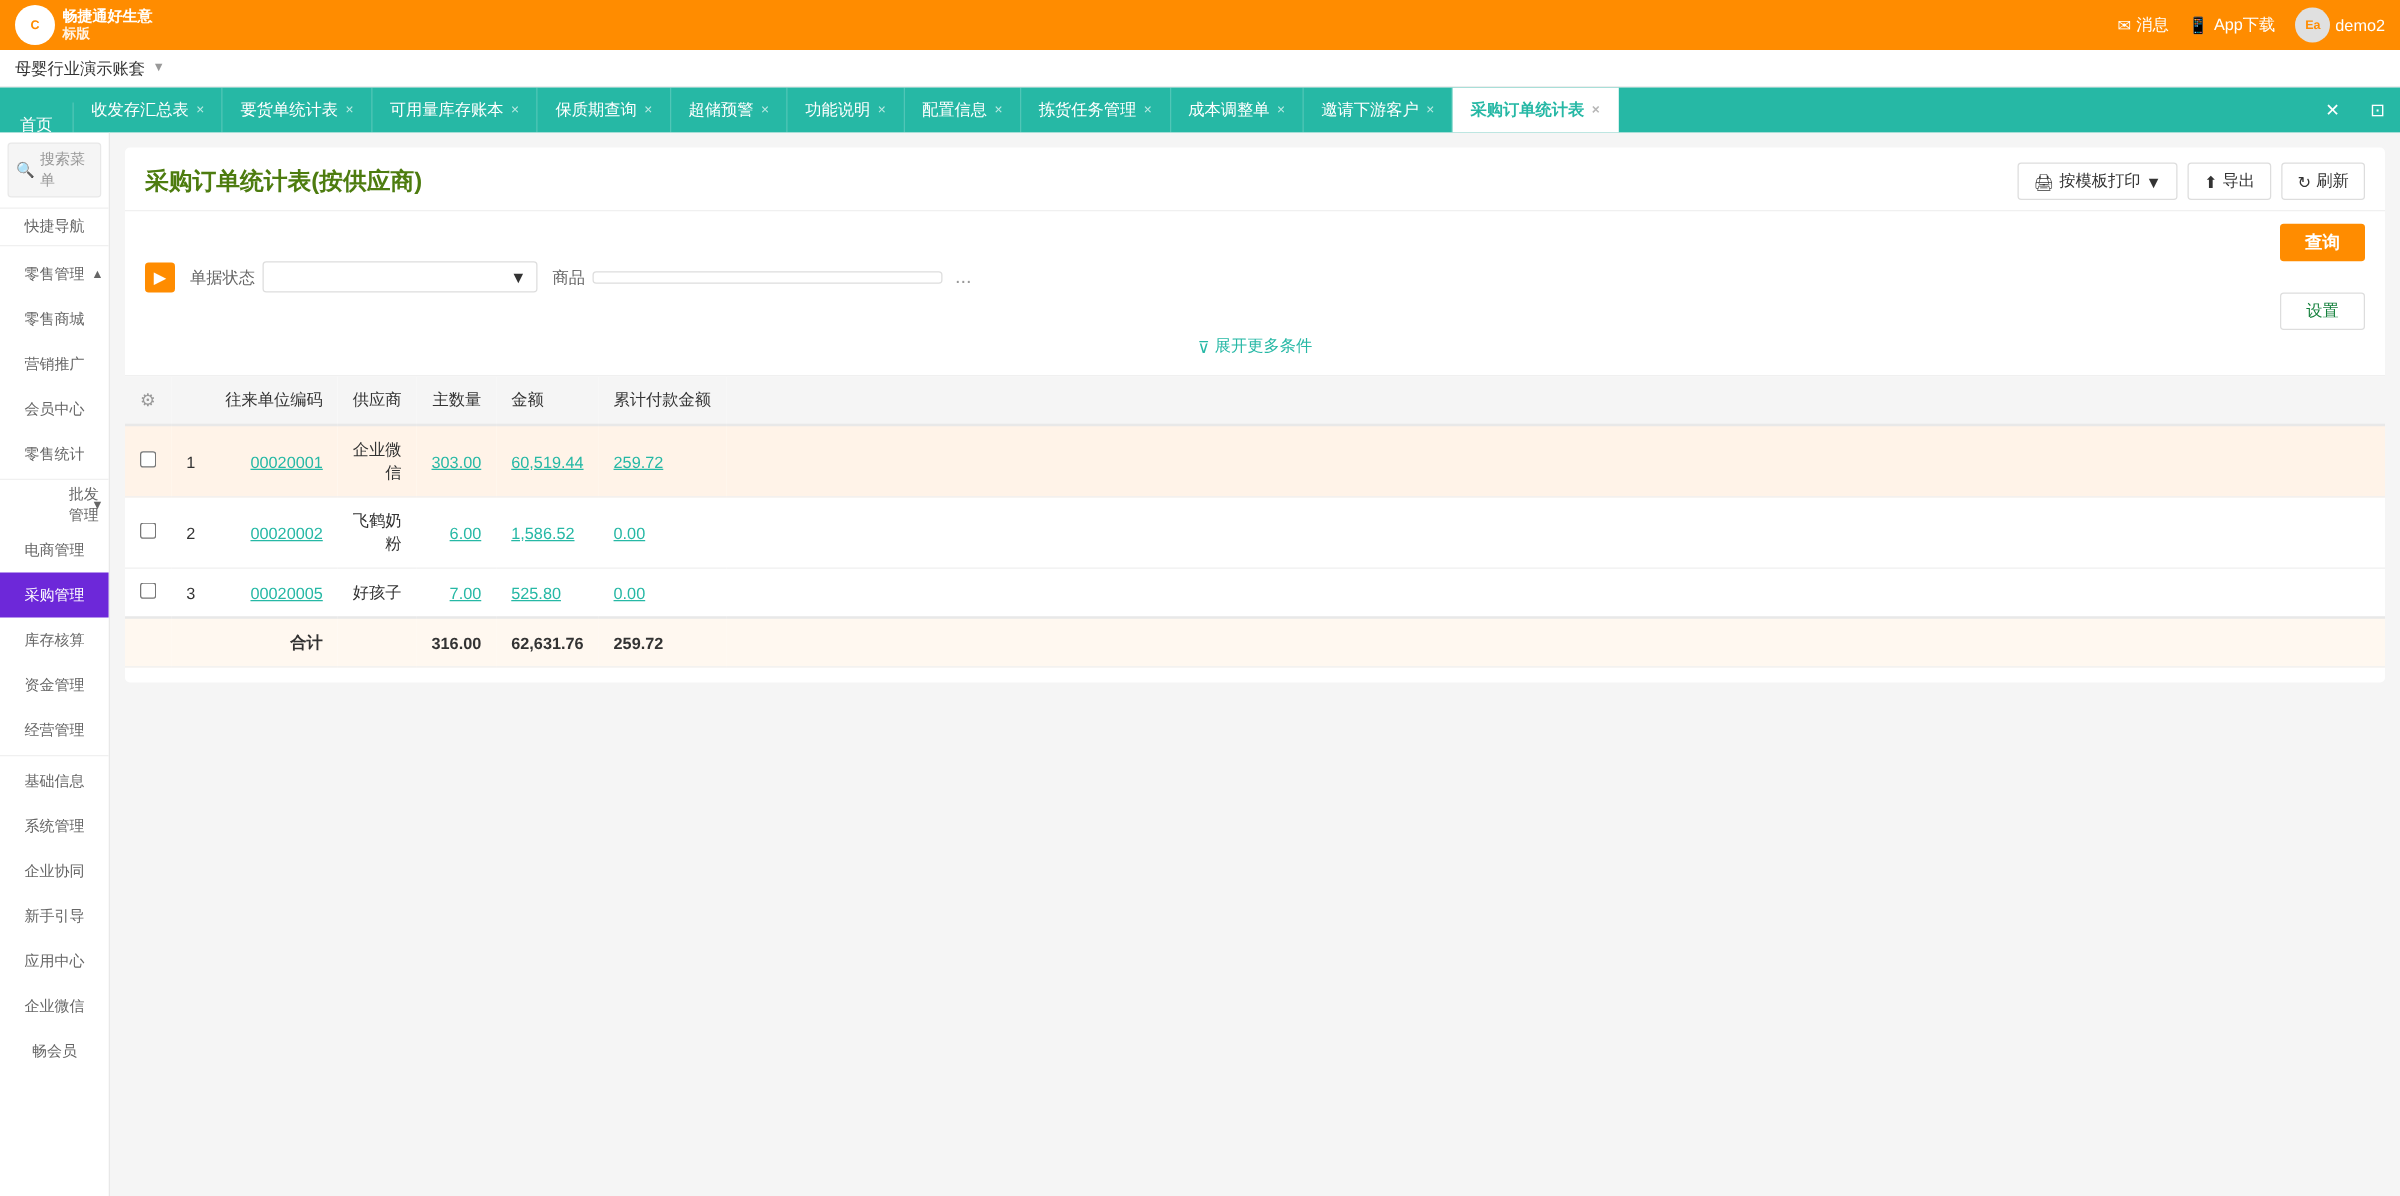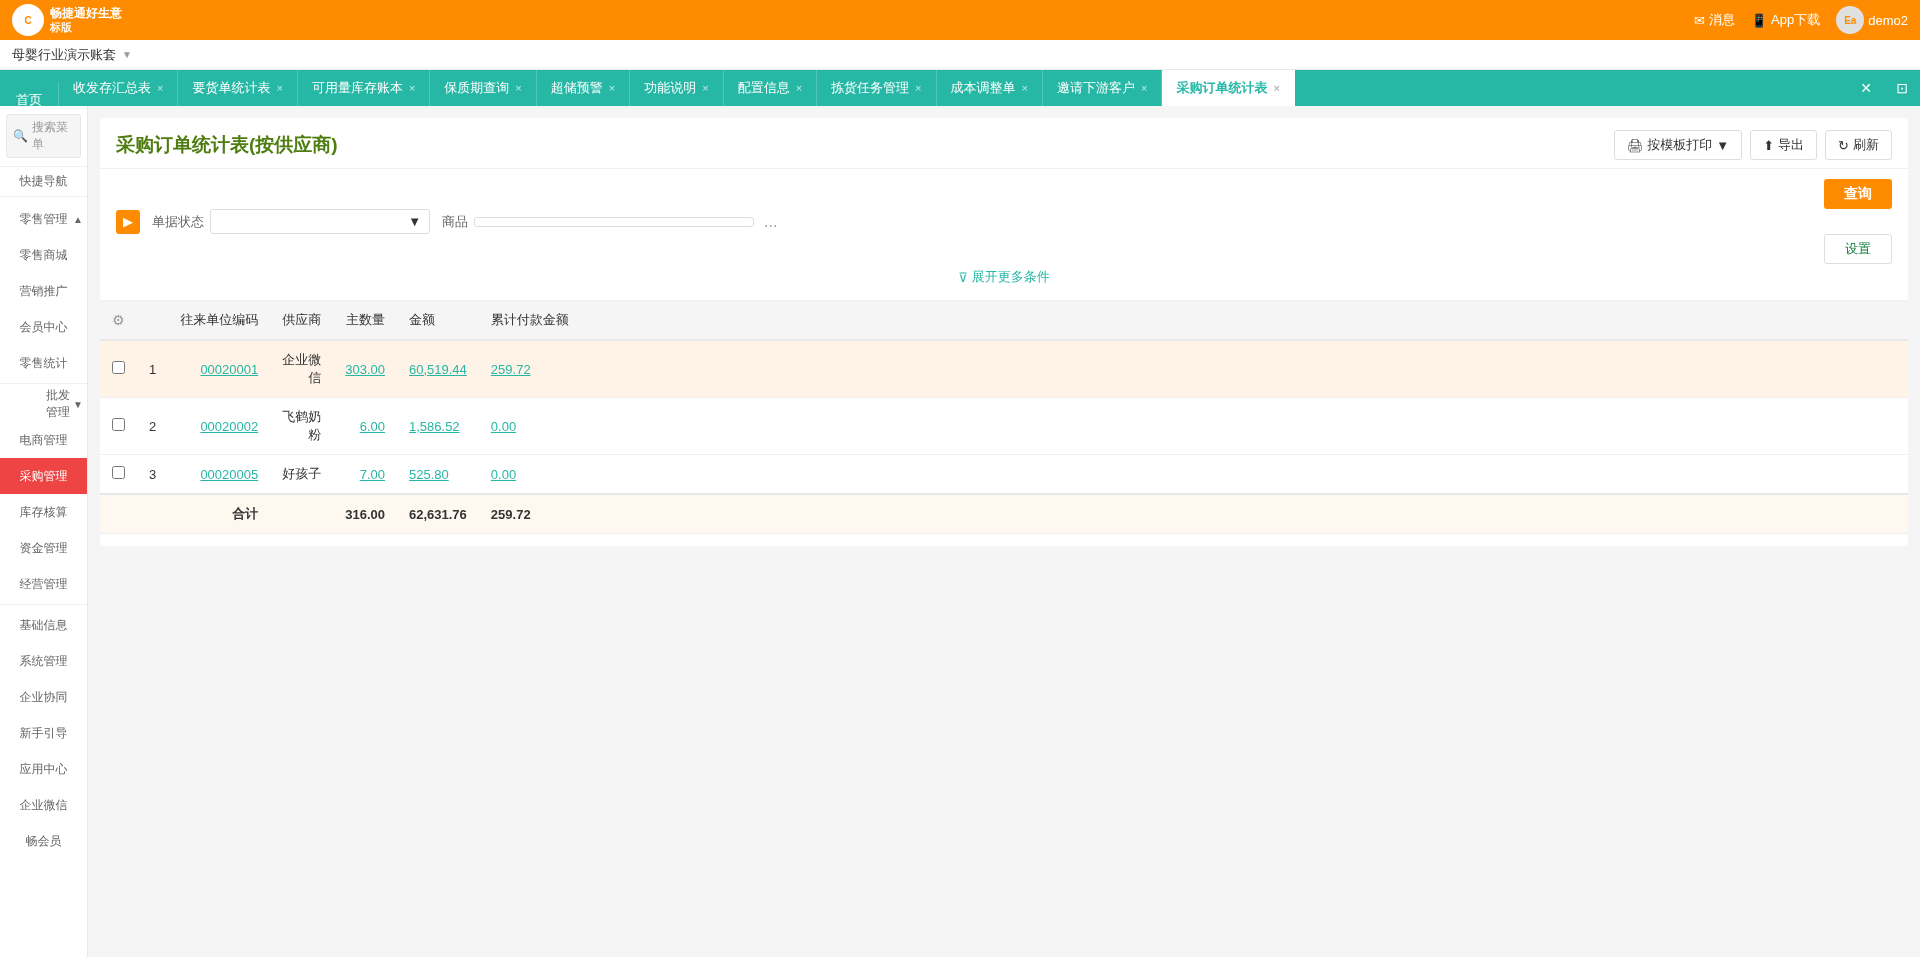--- a/index.html
+++ b/index.html
@@ -31,22 +31,22 @@
     .nav-tab-action-btn { width: 36px; height: 36px; display: flex; align-items: center; justify-content: center; color: #fff; cursor: pointer; font-size: 14px; }
 
     
     .main-layout { display: flex; flex: 1; overflow: hidden; }
 
     
     .sidebar { width: 88px; background: #fff; border-right: 1px solid #e8e8e8; display: flex; flex-direction: column; flex-shrink: 0; overflow-y: auto; }
     .sidebar-search { padding: 8px 6px; border-bottom: 1px solid #f0f0f0; }
     .sidebar-search-box { background: #f5f5f5; border: 1px solid #e8e8e8; border-radius: 3px; padding: 4px 6px; font-size: 12px; color: #999; display: flex; align-items: center; gap: 4px; cursor: pointer; }
     .sidebar-section { padding: 4px 0; }
-    .sidebar-item { height: 36px; display: flex; align-items: center; justify-content: center; padding: 0 8px; cursor: pointer; color: #666; font-size: 12px; text-align: left; position: relative; }
-    .sidebar-item.active { background: #ef4444; color: #fff; }
+    .sidebar-item { height: 36px; display: flex; align-items: center; justify-content: center; padding: 0 8px; cursor: pointer; color: #666; font-size: 12px; text-align: right; position: relative; }
+    .sidebar-item.active { background: #6d28d9; color: #fff; }
     .sidebar-item .expand-icon { position: absolute; right: 4px; font-size: 10px; }
     .sidebar-divider { height: 1px; background: #f0f0f0; margin: 2px 0; }
     .quick-nav { padding: 6px 8px; font-size: 12px; color: #666; border-bottom: 1px solid #f0f0f0; text-align: center; }
 
     
     .content-area { flex: 1; display: flex; flex-direction: column; overflow: hidden; background: #f5f5f5; }
 
     
     .page-content { flex: 1; overflow: auto; padding: 12px; }
 

